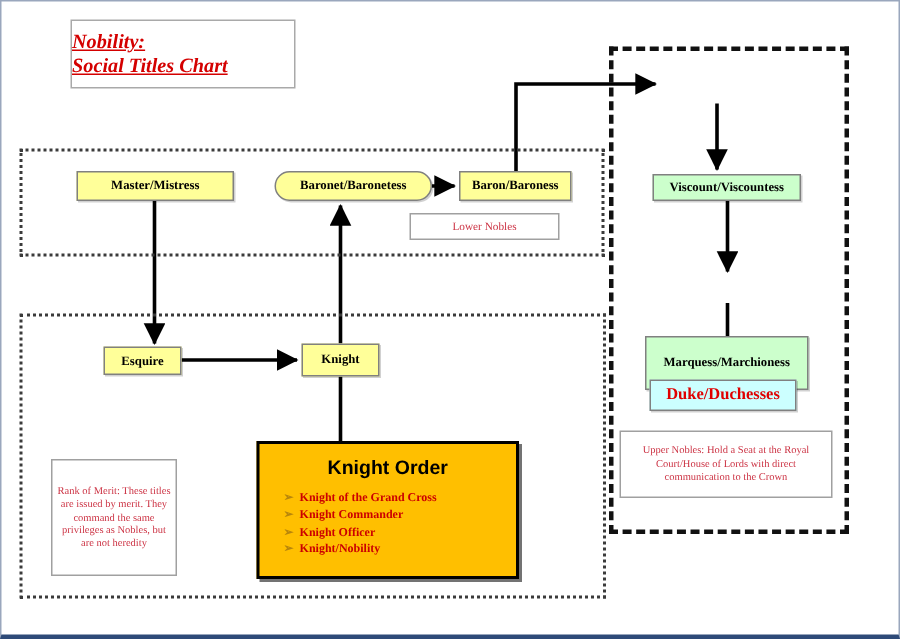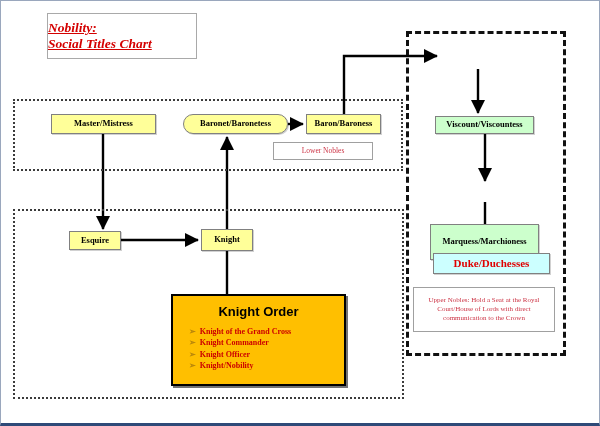--- a/index.html
+++ b/index.html
@@ -58,21 +58,21 @@
     box-shadow:1px 1px 0 rgba(0,0,0,0.18);}
 
   #n-master   {left:50px; top:113px;width:105px;height:20px;}
   #n-baronet  {left:182px;top:113px;width:105px;height:20px;border-radius:10px;}
   #n-baron    {left:305px;top:113px;width:75px; height:20px;}
   #n-esquire  {left:68px; top:230px;width:52px; height:19px;}
   #n-knight   {left:200px;top:228px;width:52px; height:22px;}
   #n-earl     {left:439px;top:50px; width:75px; height:18px;}
   #n-viscount {left:434px;top:115px;width:99px; height:18px;}
   #n-marquess {left:429px;top:183px;width:109px;height:36px;margin-top:40px;}
-  #n-duke     {left:432px;top:252px;width:117px;height:21px;}
+  #n-duke     {left:432px;top:252px;width:98px;height:21px;}
 
   
   .caption-box{
     position:absolute;box-sizing:border-box;
     background:#ffffff;border:1px solid #a0a0a0;
     color:#cc3344;font-family:"Liberation Serif", serif;
     text-align:center;line-height:1.28;
     display:flex;align-items:center;justify-content:center;
   }
   #cap-lower{left:272px;top:141px;width:100px;height:18px;font-size:7.5px;}
@@ -144,20 +144,21 @@
     <div class="node node-yellow" id="n-master">Master/Mistress</div>
     <div class="node node-yellow" id="n-baronet">Baronet/Baronetess</div>
     <div class="node node-yellow" id="n-baron">Baron/Baroness</div>
     <div class="node node-yellow" id="n-esquire">Esquire</div>
     <div class="node node-yellow" id="n-knight">Knight</div>
     <div class="node node-green" id="n-viscount">Viscount/Viscountess</div>
     <div class="node node-green" id="n-marquess">Marquess/Marchioness</div>
     <div class="node node-cyan" id="n-duke">Duke/Duchesses</div>
 
     <div class="caption-box" id="cap-lower">Lower Nobles</div>
+    <div class="caption-box" id="cap-merit">Rank of Merit: These titles are issued by merit. They command the same privileges as Nobles, but are not heredity</div>
     <div class="caption-box" id="cap-upper">Upper Nobles: Hold a Seat at the Royal Court/House of Lords with direct communication to the Crown</div>
 
     <div id="knight-order">
       <div class="ko-title">Knight Order</div>
       <ul>
         <li><span class="bul">➢</span><span>Knight of the Grand Cross</span></li>
         <li><span class="bul">➢</span><span>Knight Commander</span></li>
         <li><span class="bul">➢</span><span>Knight Officer</span></li>
         <li><span class="bul">➢</span><span>Knight/Nobility</span></li>
       </ul>

